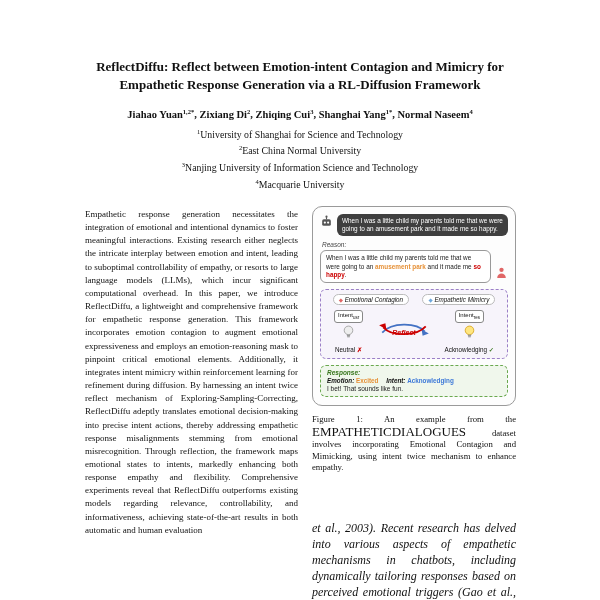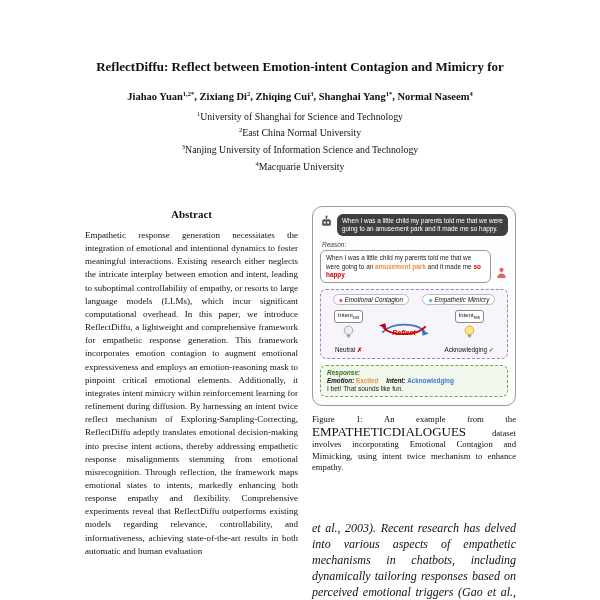--- a/index.html
+++ b/index.html
@@ -81,34 +81,34 @@
   .body-p.indent { text-indent:12px; margin-top:2px; }
 </style>
 </head>
 <body>
 
 <div class="page">
 
   <div class="header">
     <div class="title">
       <div>ReflectDiffu: Reflect between Emotion-intent Contagion and Mimicry for</div>
+      <div>Empathetic Response Generation via a RL-Diffusion Framework</div>
     </div>
     <div class="authors">
       <span class="author"><span>Jiahao Yuan</span><sup>1,2*</sup></span><span class="author"><span>Zixiang Di</span><sup>2</sup></span><span class="author"><span>Zhiqing Cui</span><sup>3</sup></span><span class="author"><span>Shanghai Yang</span><sup>1*</sup></span><span class="author"><span>Normal Naseem</span><sup>4</sup></span>
     </div>
     <div class="affiliations">
       <div><sup>1</sup><span>University of Shanghai for Science and Technology</span></div>
       <div><sup>2</sup><span>East China Normal University</span></div>
       <div><sup>3</sup><span>Nanjing University of Information Science and Technology</span></div>
       <div><sup>4</sup><span>Macquarie University</span></div>
     </div>
   </div>
 
   <div class="col-left">
-    <div class="abstract-heading">Abstract</div>
     <p class="abstract-text"><span>Empathetic response generation necessitates the integration of emotional and intentional dynamics to foster meaningful interactions. Existing research either neglects the intricate interplay between emotion and intent, leading to suboptimal controllability of empathy, or resorts to large language models (LLMs), which incur significant computational overhead. In this paper, we introduce ReflectDiffu, a lightweight and comprehensive framework for empathetic response generation. This framework incorporates emotion contagion to augment emotional expressiveness and employs an emotion-reasoning mask to pinpoint critical emotional elements. Additionally, it integrates intent mimicry within reinforcement learning for refinement during diffusion. By harnessing an </span><span class="it">intent twice</span><span> reflect mechanism of </span><span class="it">Exploring-Sampling-Correcting</span><span>, ReflectDiffu adeptly translates emotional decision-making into precise intent actions, thereby addressing empathetic response misalignments stemming from emotional misrecognition. Through reflection, the framework maps emotional states to intents, markedly enhancing both response empathy and flexibility. Comprehensive experiments reveal that ReflectDiffu outperforms existing models regarding relevance, controllability, and informativeness, achieving state-of-the-art results in both automatic and human evaluation</span></p>
   </div>
 
   <div class="col-right">
 
     <div class="figure">
       <div class="fig-top">
         <span>
           <svg width="13" height="13" viewBox="0 0 24 24">
               <circle cx="12" cy="3" r="2" fill="#555"></circle>

